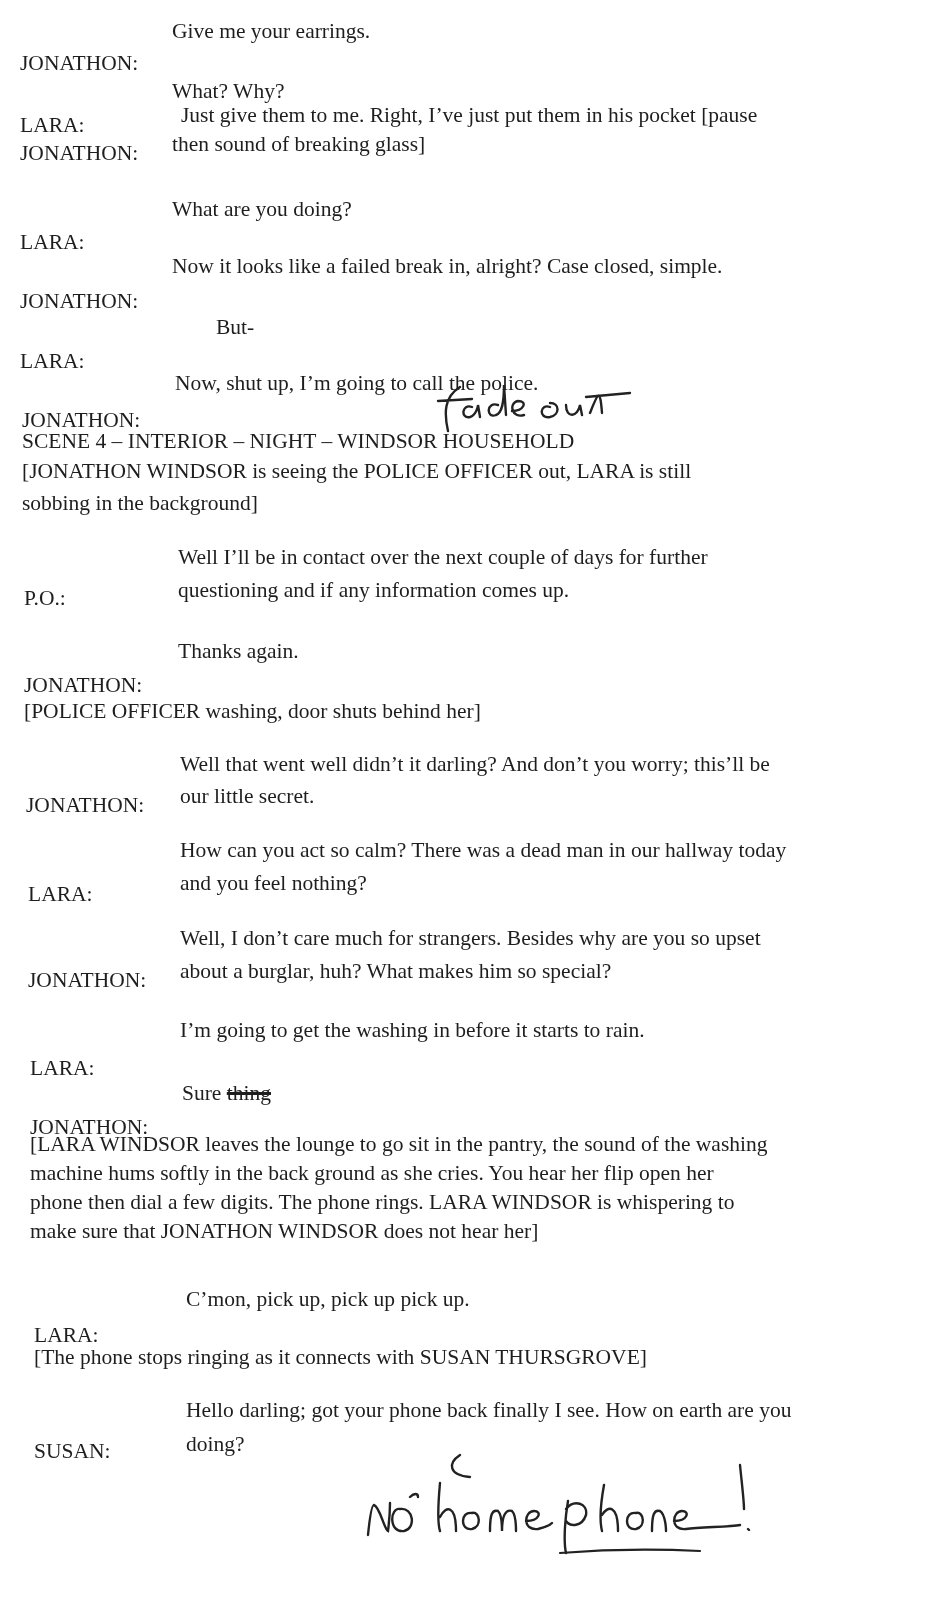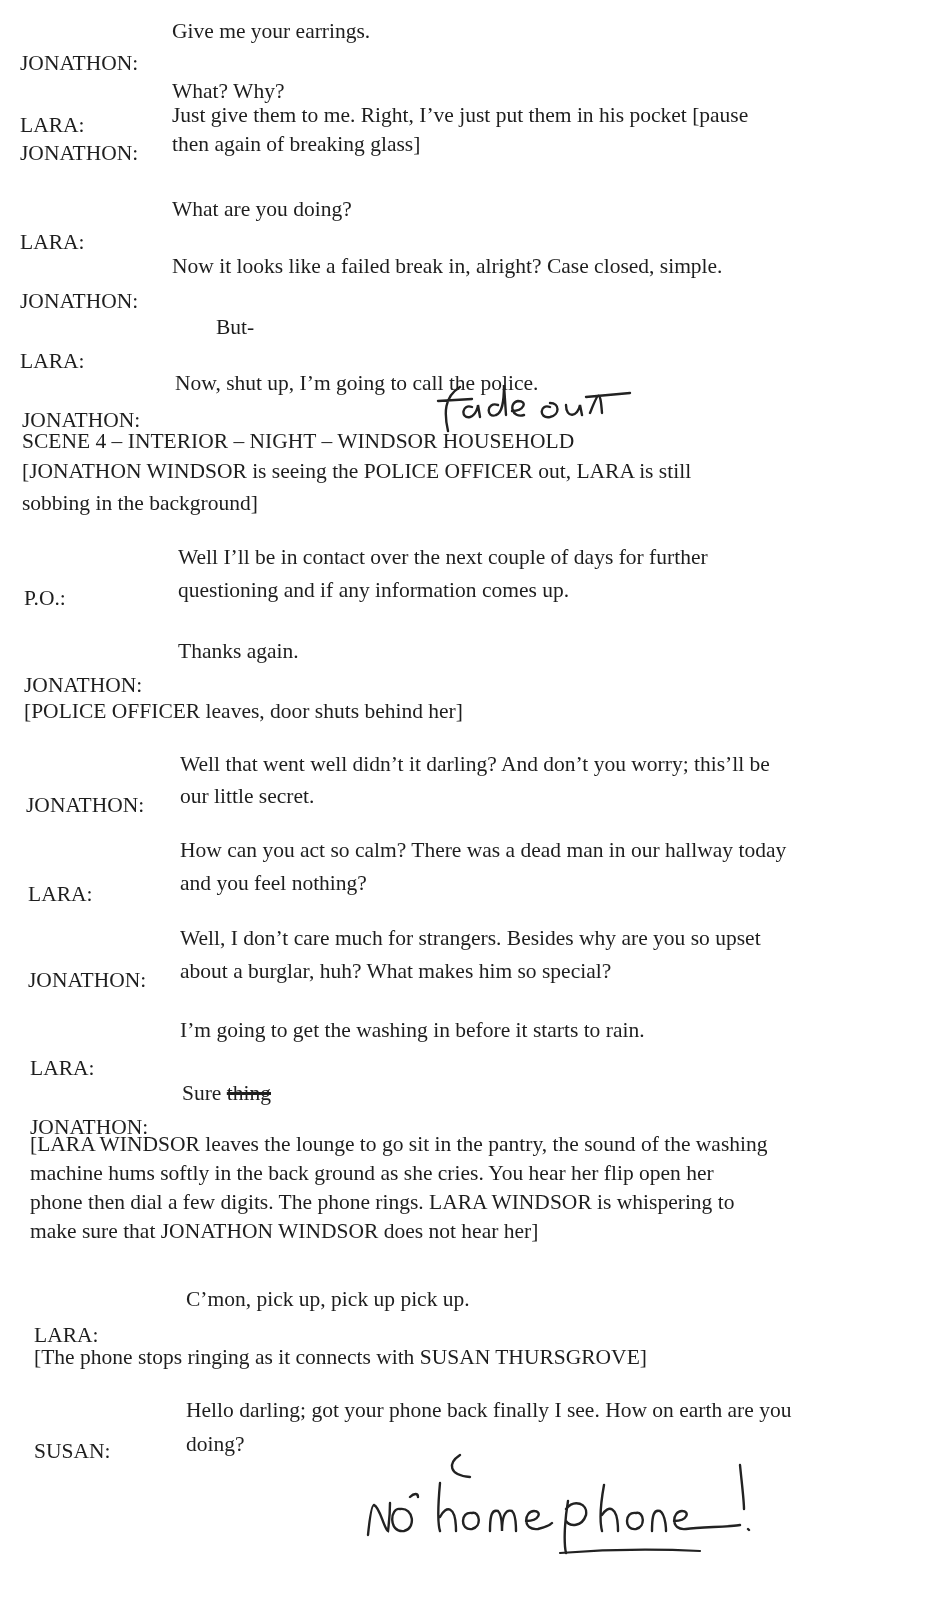--- a/index.html
+++ b/index.html
@@ -13,22 +13,22 @@
 </head>
 <body>
 
 <div class="spk" style="left:20px;top:18px;">JONATHON:</div>
 <div class="ln" style="left:172px;top:18px;">Give me your earrings.</div>
 
 <div class="spk" style="left:20px;top:80px;">LARA:</div>
 <div class="ln" style="left:172px;top:78px;">What? Why?</div>
 
 <div class="spk" style="left:20px;top:108px;">JONATHON:</div>
-<div class="ln" style="left:172px;top:102px;">Just give them to me. Right, I’ve just put them in his pocket [pause</div>
-<div class="ln" style="left:172px;top:131px;">then again of breaking glass]</div>
+<div class="ln" style="left:181px;top:102px;">Just give them to me. Right, I’ve just put them in his pocket [pause</div>
+<div class="ln" style="left:172px;top:131px;">then sound of breaking glass]</div>
 
 <div class="spk" style="left:20px;top:197px;">LARA:</div>
 <div class="ln" style="left:172px;top:196px;">What are you doing?</div>
 
 <div class="spk" style="left:20px;top:256px;">JONATHON:</div>
 <div class="ln" style="left:172px;top:253px;">Now it looks like a failed break in, alright? Case closed, simple.</div>
 
 <div class="spk" style="left:20px;top:316px;">LARA:</div>
 <div class="ln" style="left:172px;top:314px;margin-left:44px;">But-</div>
 
@@ -43,21 +43,21 @@
 <div class="ln" style="left:22px;top:458px;">[JONATHON WINDSOR is seeing the POLICE OFFICER out, LARA is still</div>
 <div class="ln" style="left:22px;top:490px;">sobbing in the background]</div>
 
 <div class="spk" style="left:24px;top:553px;">P.O.:</div>
 <div class="ln" style="left:178px;top:544px;">Well I’ll be in contact over the next couple of days for further</div>
 <div class="ln" style="left:178px;top:577px;">questioning and if any information comes up.</div>
 
 <div class="spk" style="left:24px;top:640px;">JONATHON:</div>
 <div class="ln" style="left:178px;top:638px;text-align:center;">Thanks again.</div>
 
-<div class="ln" style="left:24px;top:698px;">[POLICE OFFICER leaves, door shuts behind her]</div>
+<div class="ln" style="left:24px;top:698px;">[POLICE OFFICER washing, door shuts behind her]</div>
 
 <div class="spk" style="left:26px;top:760px;">JONATHON:</div>
 <div class="ln" style="left:180px;top:751px;">Well that went well didn’t it darling? And don’t you worry; this’ll be</div>
 <div class="ln" style="left:180px;top:783px;">our little secret.</div>
 
 <div class="spk" style="left:28px;top:849px;">LARA:</div>
 <div class="ln" style="left:180px;top:837px;">How can you act so calm? There was a dead man in our hallway today</div>
 <div class="ln" style="left:180px;top:870px;">and you feel nothing?</div>
 
 <div class="spk" style="left:28px;top:935px;">JONATHON:</div>

